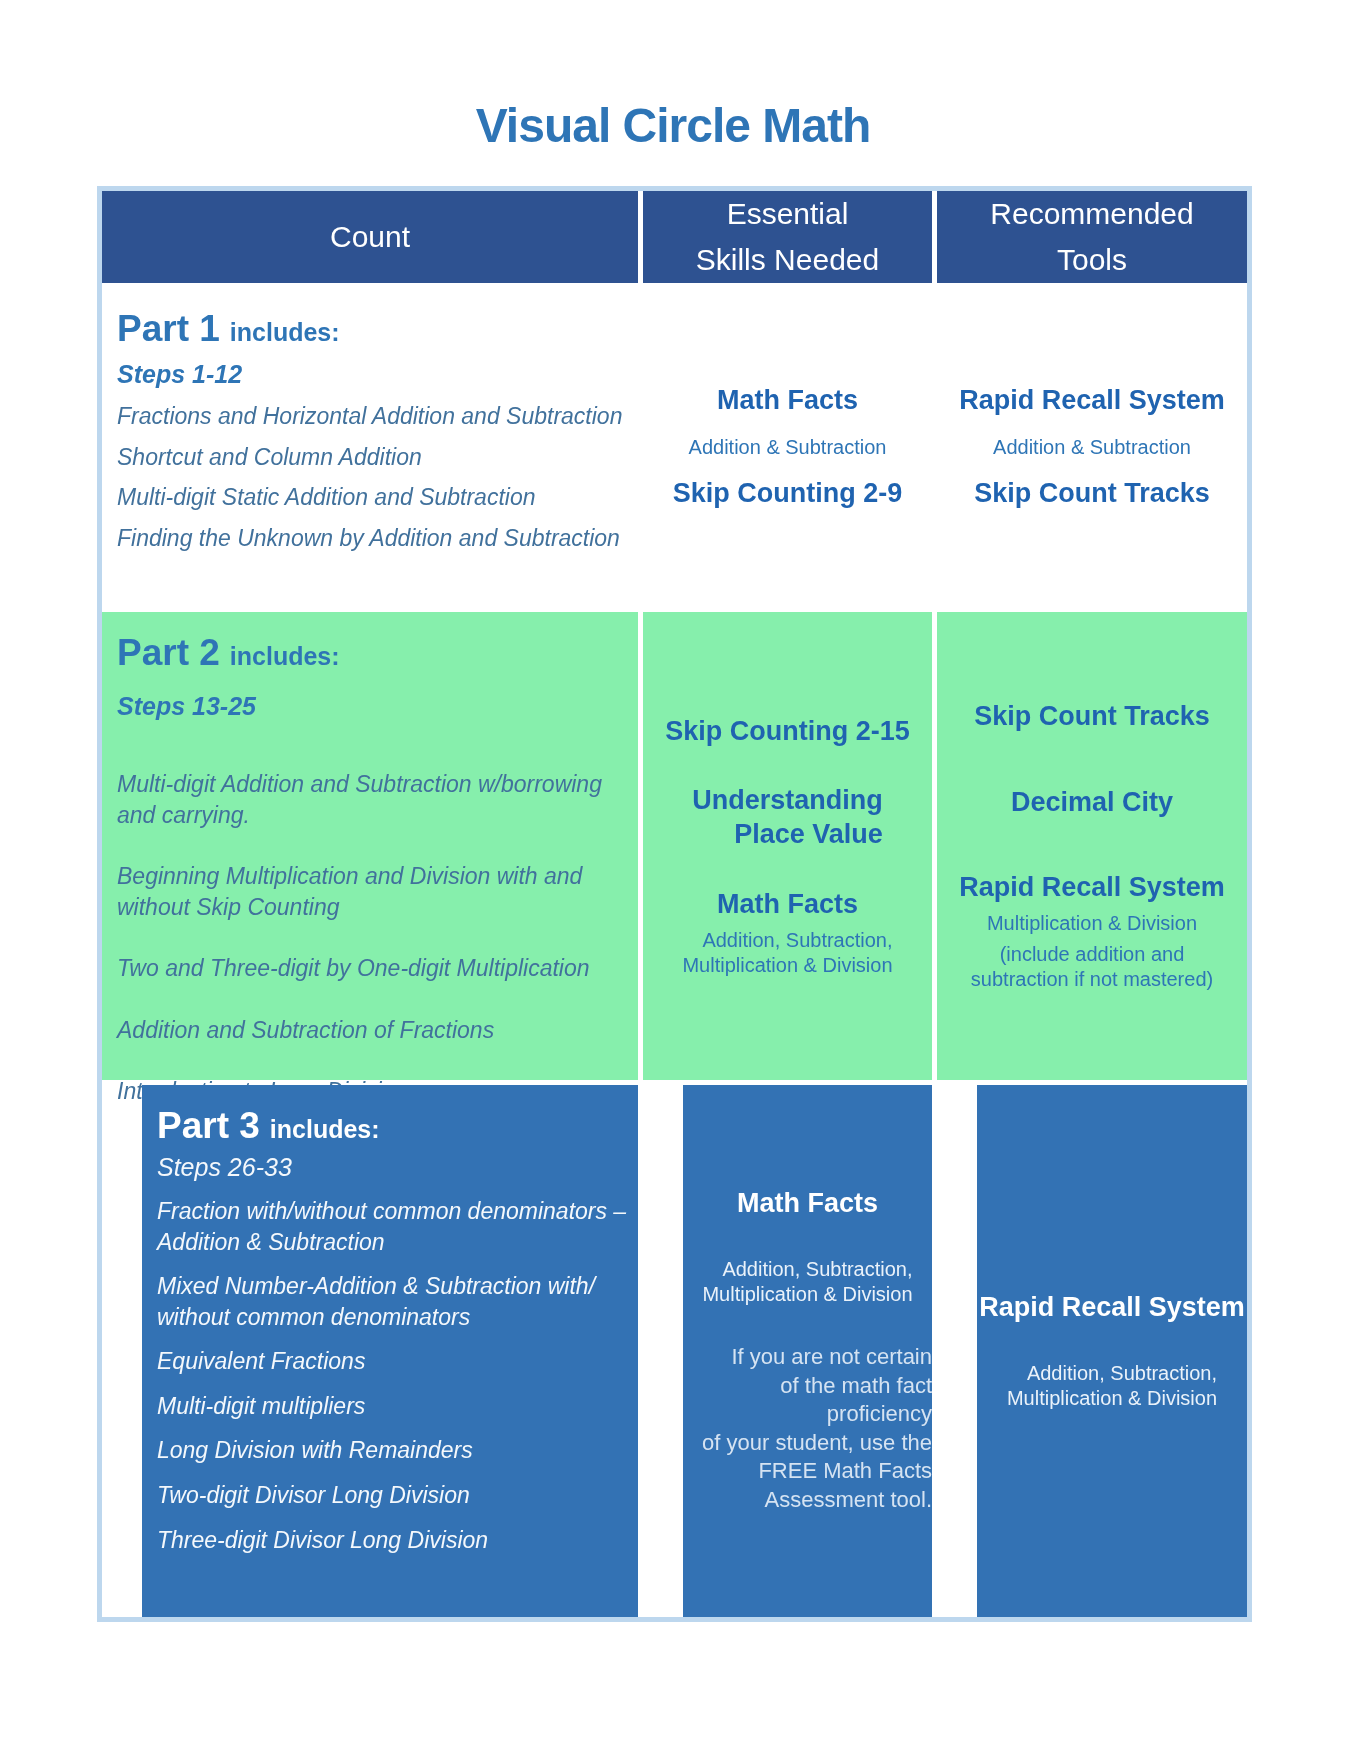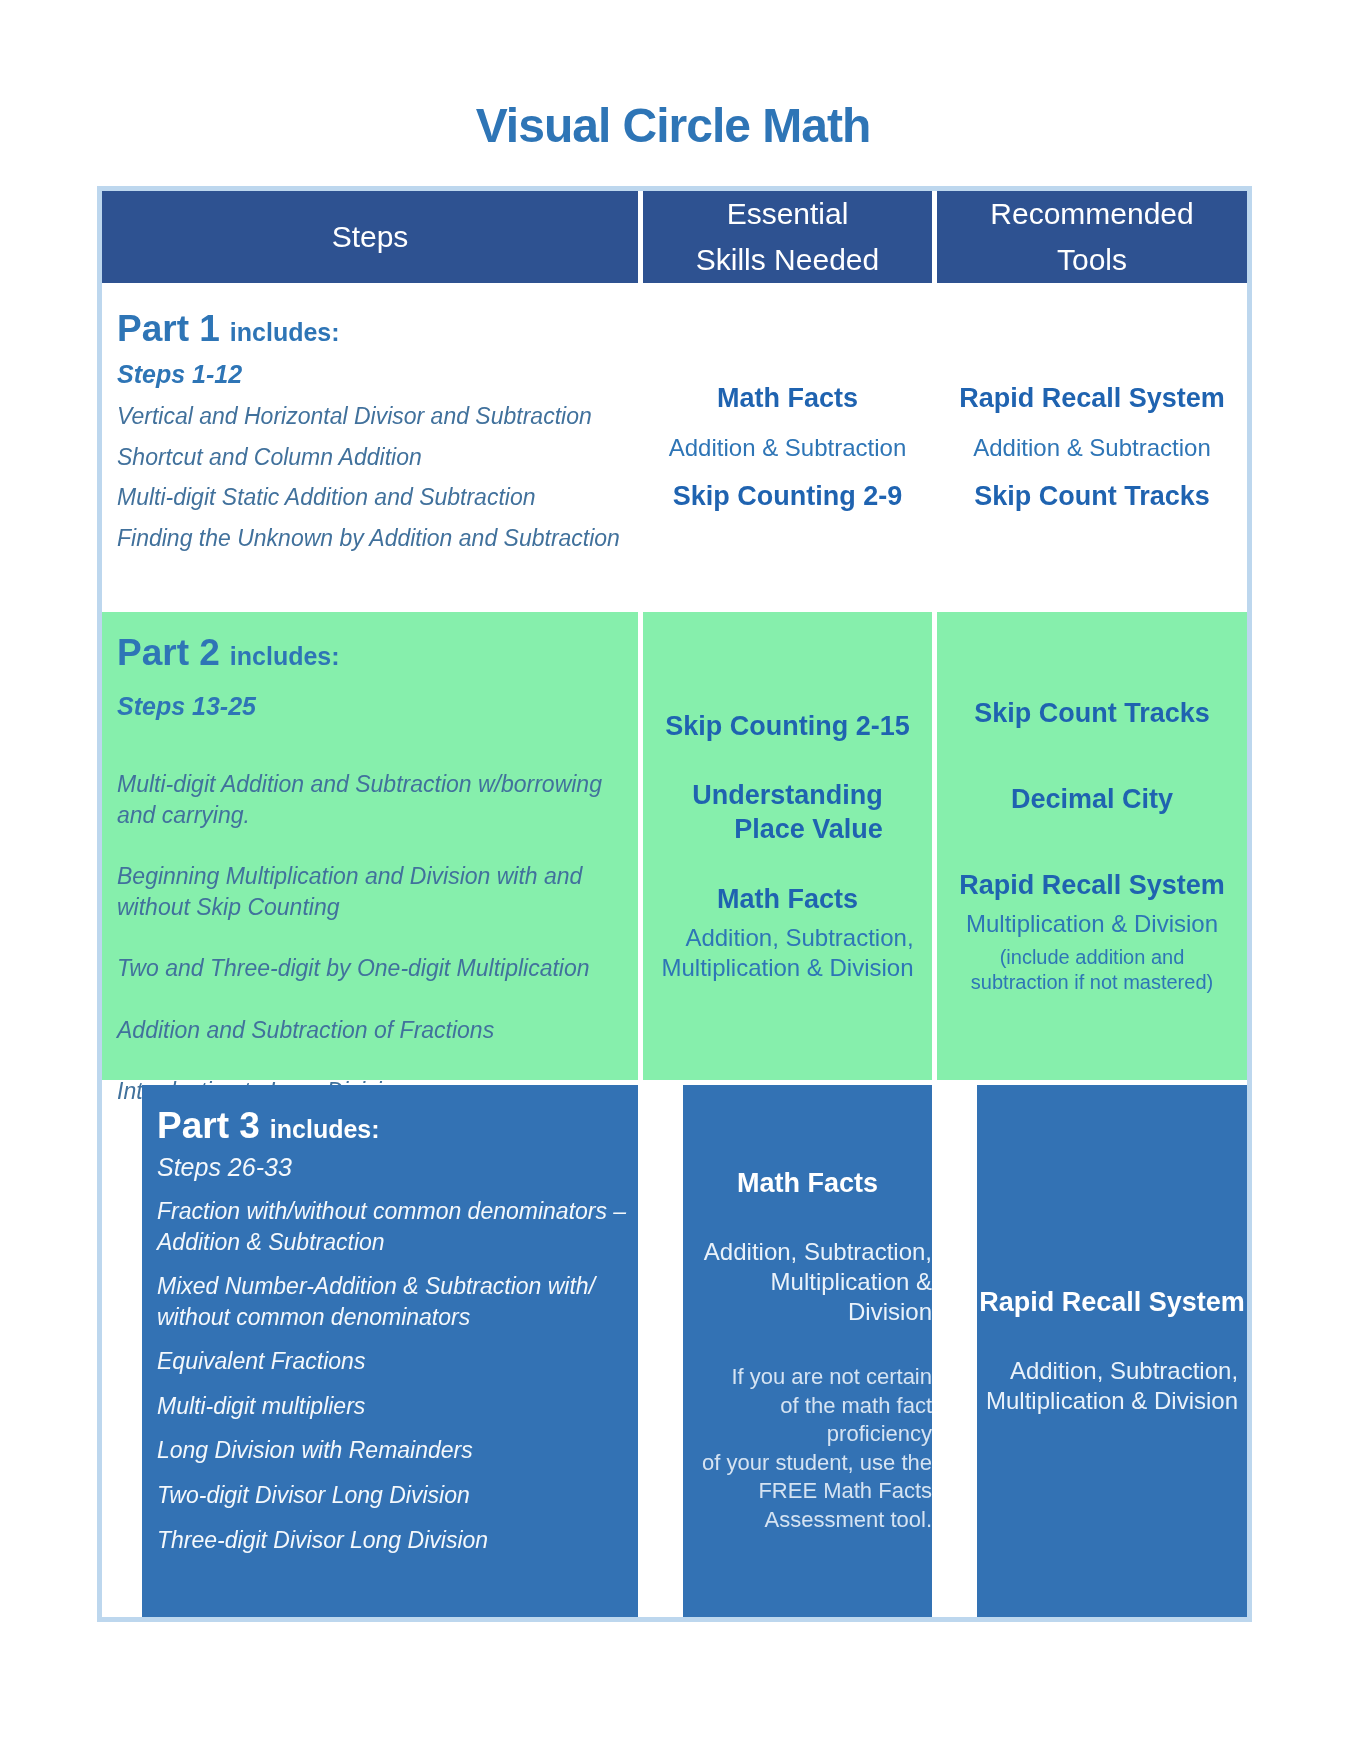--- a/index.html
+++ b/index.html
@@ -75,53 +75,53 @@
   }
   .gap-sm { gap: 17px; }
   .gap-md { gap: 36px; text-align: right; }
   .gap-lg { gap: 52px; }
   .block { display: flex; flex-direction: column; align-items: center; gap: 6px; }
   .bold-line {
     font-size: 27px; font-weight: bold; color: #1F63B0;
     line-height: 1.25; white-space: pre-line;
   }
   .reg-line {
-    font-size: 24px; color: #2E75B6;
+    font-size: 20px; color: #2E75B6;
     line-height: 1.25; white-space: pre-line;
   }
   .small-line {
     font-size: 20px; color: #2E75B6;
     line-height: 1.25; white-space: pre-line;
   }
   .r3 .bold-line { color: #ffffff; }
   .r3 .reg-line { color: #EAF2FA; }
   .note-line {
     font-size: 22px; color: #D5E3F2;
     line-height: 1.3; white-space: pre-line;
   }
 </style>
 </head>
 <body>
 
 <h1 class="page-title">Visual Circle Math</h1>
 
 <div class="vcm-table">
 
-  <div class="cell hcell">Steps</div>
+  <div class="cell hcell">Count</div>
   <div class="cell hcell">Essential
 Skills Needed</div>
   <div class="cell hcell">Recommended
 Tools</div>
 
   <div class="cell r1 parts-cell">
     <div class="part-heading">
       <span>Part 1</span><span class="includes">includes:</span>
     </div>
     <div class="steps">Steps 1-12</div>
-    <div class="item">Vertical and Horizontal Divisor and Subtraction</div>
+    <div class="item">Fractions and Horizontal Addition and Subtraction</div>
     <div class="item">Shortcut and Column Addition</div>
     <div class="item">Multi-digit Static Addition and Subtraction</div>
     <div class="item">Finding the Unknown by Addition and Subtraction</div>
   </div>
   <div class="cell r1 mid-cell gap-sm">
     <div class="bold-line">Math Facts</div>
     <div class="reg-line">Addition &amp; Subtraction</div>
     <div class="bold-line">Skip Counting 2-9</div>
   </div>
   <div class="cell r1 mid-cell gap-sm">

